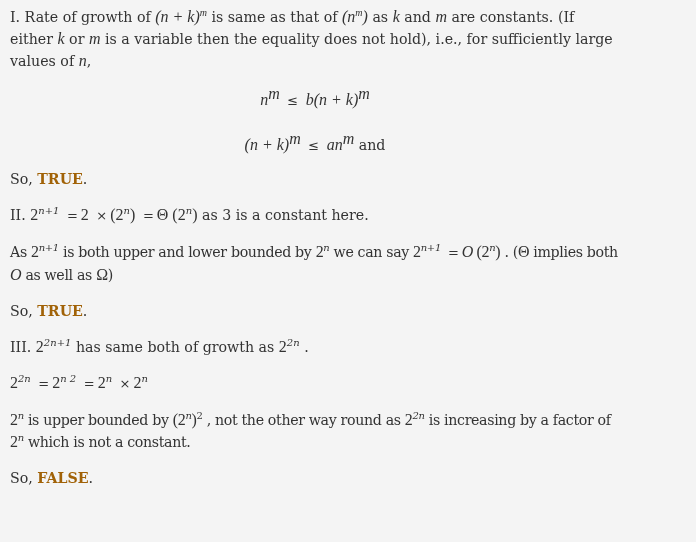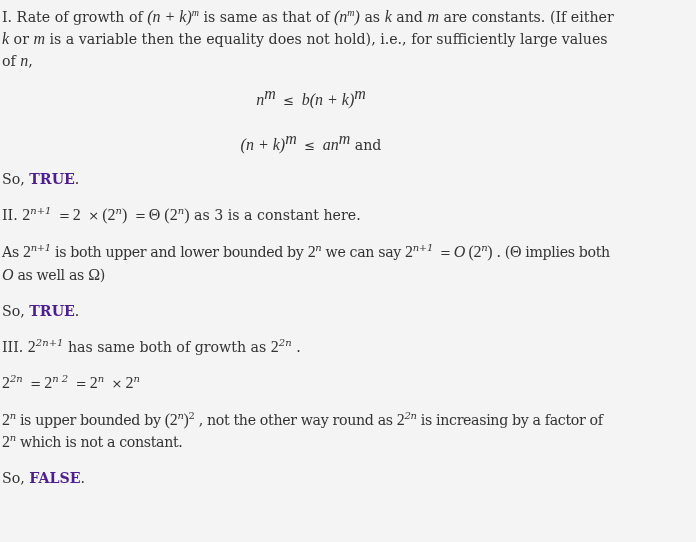--- a/index.html
+++ b/index.html
@@ -10,21 +10,21 @@
     body {
       width: 696px;
       height: 542px;
       overflow: hidden;
       font-family: "DejaVu Serif", "Liberation Serif", serif;
       color: #333333;
       font-size: 14.2px;
       line-height: 22px;
     }
     .doc {
-      padding: 6px 10px 0 2px;
+      padding: 6px 10px 0 10px;
       box-sizing: border-box;
       width: 630px;
     }
     p {
       margin: 0 0 14px 0;
     }
     p.display {
       text-align: center;
       margin: 0 0 8px 0;
       line-height: 28px;
@@ -46,21 +46,21 @@
     sup i {
       font-style: italic;
     }
     .op {
       font-family: "DejaVu Sans", sans-serif;
       font-size: 13px;
       padding: 0 3px;
     }
     b {
       font-weight: bold;
-      color: #4c1d95;
+      color: #a16207;
     }
     .condensed {
       letter-spacing: -0.35px;
     }
   </style>
 </head>
 <body>
 
 <div class="doc">
 

